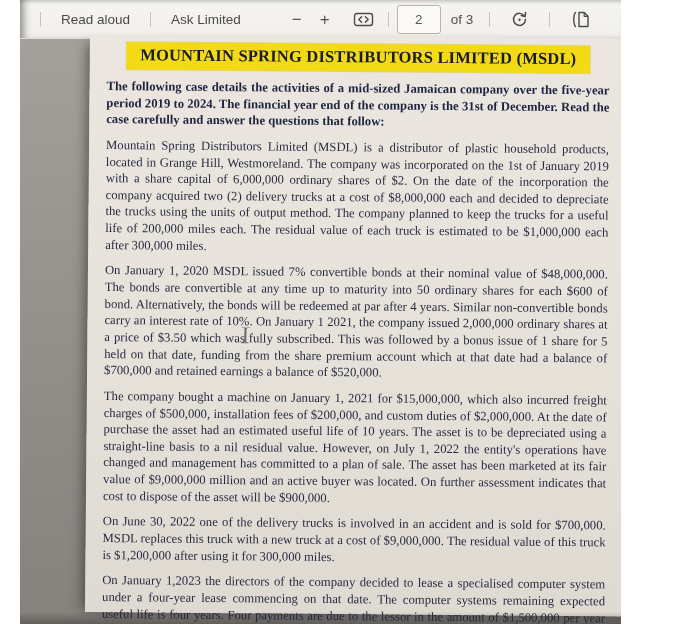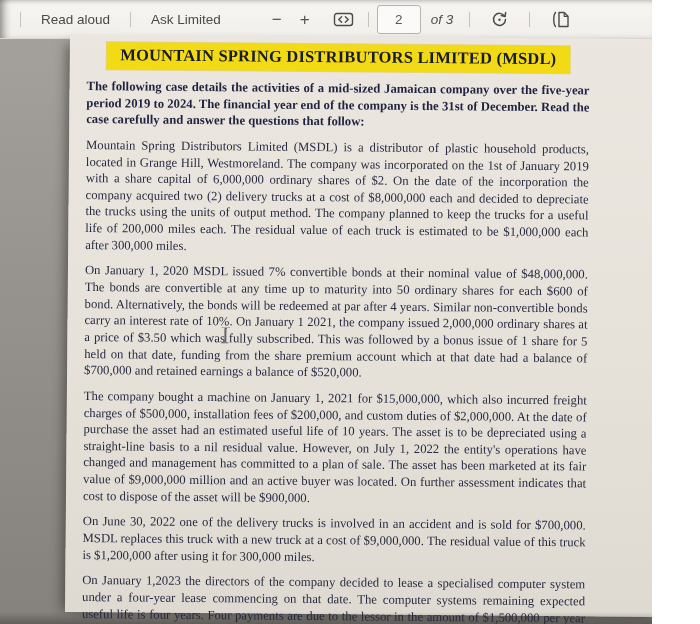--- a/index.html
+++ b/index.html
@@ -1,19 +1,20 @@
 <!DOCTYPE html>
 <html><head>
 <meta charset="utf-8">
 <style>
   html,body { margin:0; padding:0; }
   .screen {
-    position:relative; width:652px; height:624px; overflow:hidden;
+    position:relative; width:601px; height:624px; overflow:hidden;
     background:linear-gradient(180deg,#a6a39e 0%, #93908b 55%, #85827d 100%);
     font-family:"Liberation Sans", sans-serif;
+    margin-left:20px;
   }
 
   
   .toolbar {
     position:absolute; top:0; left:0; right:0; height:38px;
     background:linear-gradient(180deg,#f7f5f2,#f1efeb);
     border-bottom:1px solid #ddd9d3;
     display:flex; align-items:center;
     color:#4a4946; font-size:13.5px;
     box-shadow: inset 8px 0 8px -5px rgba(40,38,35,.55), inset 0 4px 4px -3px rgba(40,38,35,.25);
@@ -25,21 +26,21 @@
     display:flex; align-items:center; gap:5px; white-space:nowrap;
   }
   .tb-btn.glyph { font-size:17px; line-height:1; padding:3px 9px; color:#55544f; }
   .left-group { display:flex; align-items:center; padding-left:8px; }
   .center-group { display:flex; align-items:center; margin-left:34px; }
   .page-input {
     width:38px; height:25px; margin:0 10px 0 2px; text-align:center;
     border:1px solid #b7b4ae; border-radius:3px; background:#fbfaf8;
     font-family:inherit; font-size:13.5px; color:#5a5955;
   }
-  .page-count { color:#514f4b; margin-right:4px;font-style:italic; }
+  .page-count { color:#514f4b; margin-right:4px; }
   .icon { display:inline-flex; align-items:center; justify-content:center; }
   .icon svg { display:block; }
 
   
   .canvas { position:absolute; top:38px; left:0; right:0; bottom:0; }
   .canvas::after {
     content:""; position:absolute; left:0; right:0; bottom:0; height:12px;
     background:linear-gradient(180deg, rgba(0,0,0,0), rgba(30,28,25,.35));
     pointer-events:none;
   }

